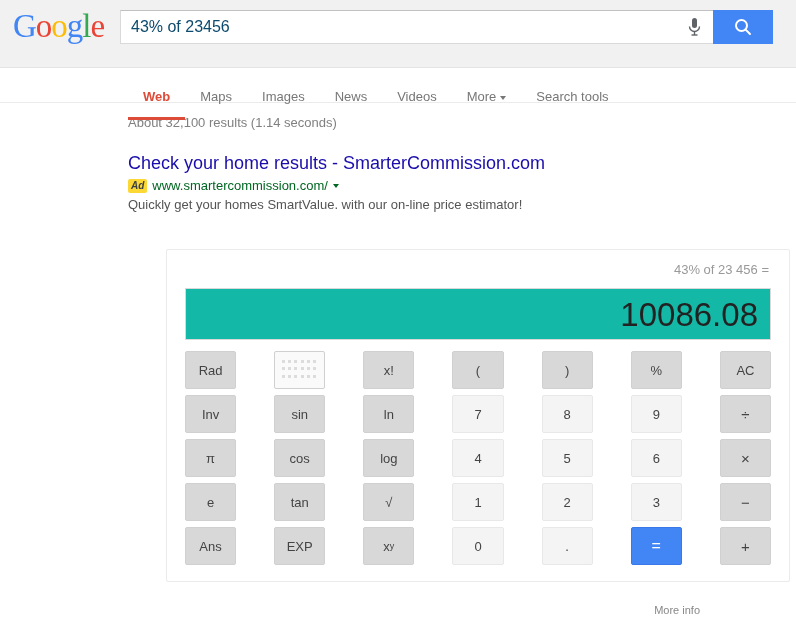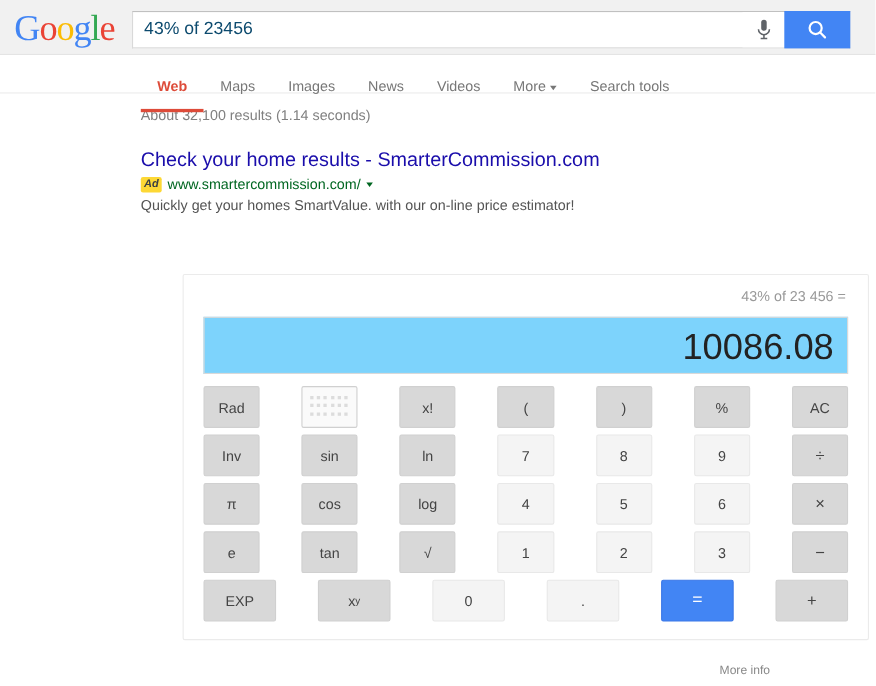--- a/index.html
+++ b/index.html
@@ -7,21 +7,21 @@
     margin: 0; padding: 0;
     width: 796px; height: 624px;
     background: #ffffff;
     font-family: "Liberation Sans", sans-serif;
     overflow: hidden;
   }
 
   
   .header {
     position: relative;
-    height: 50px;
+    height: 68px;
     background: #f1f1f1;
     border-bottom: 1px solid #e4e4e4;
   }
   .logo {
     position: absolute;
     left: 13px; top: 10px;
     font-family: "Liberation Serif", serif;
     font-size: 33px;
     letter-spacing: -1px;
     line-height: 33px;
@@ -169,21 +169,21 @@
     padding-right: 2px;
   }
   .calc-display {
     margin-top: 9px;
     height: 52px;
     border: 1px solid #d9d9d9;
     display: flex;
     align-items: center;
     justify-content: flex-end;
     padding-right: 12px;
-    background: #7dd3fc;
+    background: #14b8a6;
   }
   .calc-result {
     font-size: 33px;
     color: #222;
     line-height: 33px;
   }
 
   .keys { margin-top: 11px; }
   .key-row {
     display: flex;
@@ -431,20 +431,23 @@
       <div class="key num">
           <span>3</span>
         </div>
       <div class="key fn op">
           <span>−</span>
         </div>
     </div>
 
     <div class="key-row">
       <div class="key fn">
+          <span>Ans</span>
+        </div>
+      <div class="key fn">
           <span>EXP</span>
         </div>
       <div class="key fn">
           <span>x</span>
           <sup>y</sup>
         </div>
       <div class="key num">
           <span>0</span>
         </div>
       <div class="key num">

